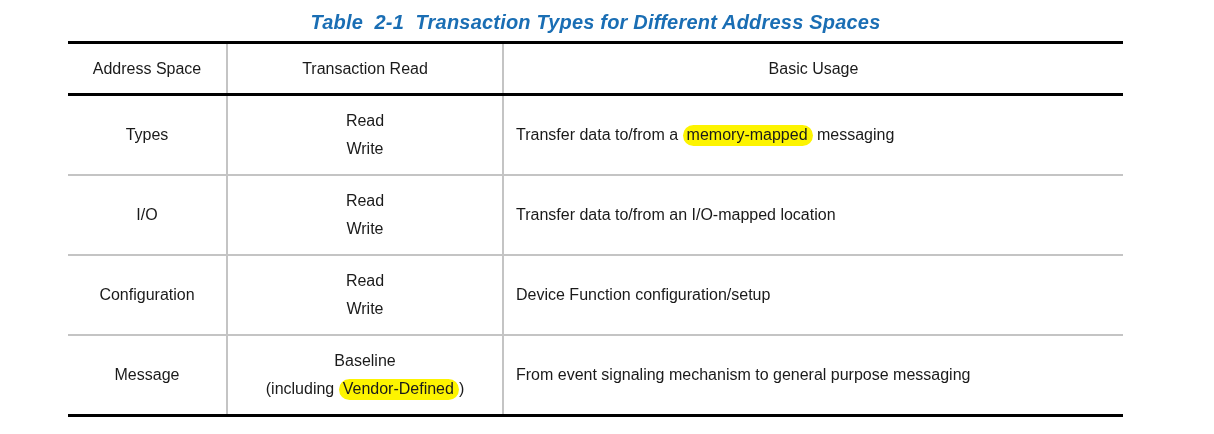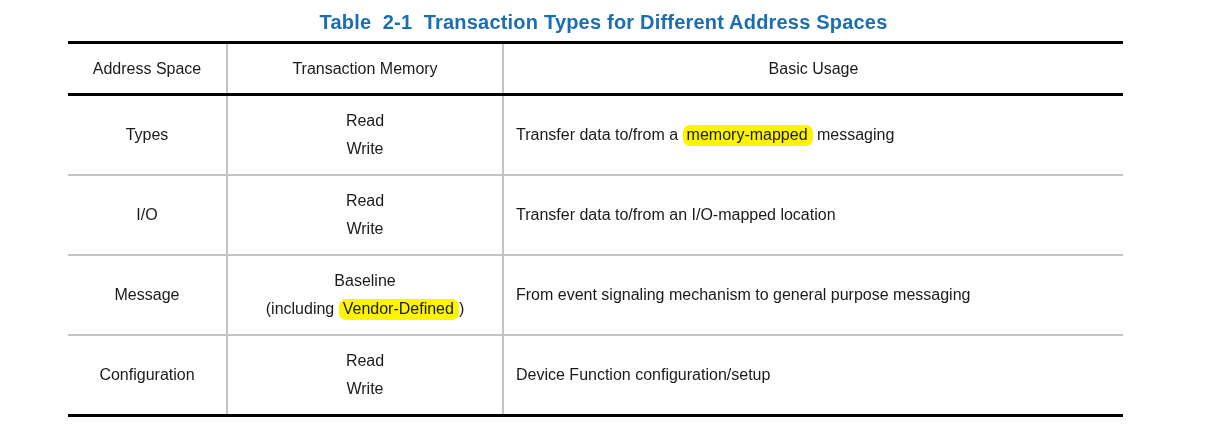--- a/index.html
+++ b/index.html
@@ -11,23 +11,24 @@
     position: relative;
     width: 1214px;
     height: 434px;
     overflow: hidden;
     font-family: "Liberation Sans", sans-serif;
     color: #1a1a1a;
   }
   .title {
     position: absolute;
     top: 11px;
-    left: 76px;
+    left: 68px;
     width: 1055px;
     text-align: center;
+    font-style: italic;
     font-size: 20px;
     font-weight: 600;
     color: var(--color-title, #1a6eb4);
     white-space: pre;
     letter-spacing: 0.2px;
   }
   table.main {
     position: absolute;
     top: 41px;
     left: 68px;
@@ -57,21 +58,21 @@
   tbody td { height: 78px; }
   tbody tr + tr td { border-top: 2px solid var(--color-grid, #c4c4c4); }
   td.usage {
     text-align: left;
     padding-left: 12px;
     padding-right: 8px;
   }
   .tline { line-height: 28px; text-align: center; }
   .hl {
     background: var(--color-highlight, #fdf400);
-    border-radius: 7px;
+    border-radius: 12px;
     padding: 1px 5px 3px 4px;
   }
   .watermark {
     position: absolute;
     top: 402px;
     right: 9px;
     z-index: -1;
     font-size: 18px;
     color: #b5b5b5;
     letter-spacing: 0.3px;
@@ -84,21 +85,21 @@
 
 <table class="main">
   <colgroup>
     <col class="c1">
       <col class="c2">
       <col class="c3">
   </colgroup>
   <thead>
     <tr>
       <th>Address Space</th>
-      <th>Transaction Memory</th>
+      <th>Transaction Read</th>
       <th>Basic Usage</th>
     </tr>
   </thead>
   <tbody>
     <tr>
       <td>Types</td>
       <td>
         <div class="tline"><span>Read</span></div>
         <div class="tline"><span>Write</span></div>
       </td>
@@ -106,31 +107,31 @@
     </tr>
     <tr>
       <td>I/O</td>
       <td>
         <div class="tline"><span>Read</span></div>
         <div class="tline"><span>Write</span></div>
       </td>
       <td class="usage"><span>Transfer data to/from an I/O-mapped location</span></td>
     </tr>
     <tr>
+      <td>Configuration</td>
+      <td>
+        <div class="tline"><span>Read</span></div>
+        <div class="tline"><span>Write</span></div>
+      </td>
+      <td class="usage"><span>Device Function configuration/setup</span></td>
+    </tr>
+    <tr>
       <td>Message</td>
       <td>
         <div class="tline"><span>Baseline</span></div>
         <div class="tline"><span>(including </span><span class="hl">Vendor-Defined</span><span>)</span></div>
       </td>
       <td class="usage"><span>From event signaling mechanism to general purpose messaging</span></td>
     </tr>
-    <tr>
-      <td>Configuration</td>
-      <td>
-        <div class="tline"><span>Read</span></div>
-        <div class="tline"><span>Write</span></div>
-      </td>
-      <td class="usage"><span>Device Function configuration/setup</span></td>
-    </tr>
   </tbody>
 </table>
 
 <div class="watermark">CSDN @Amelie_wyl</div>
 
 </body></html>

